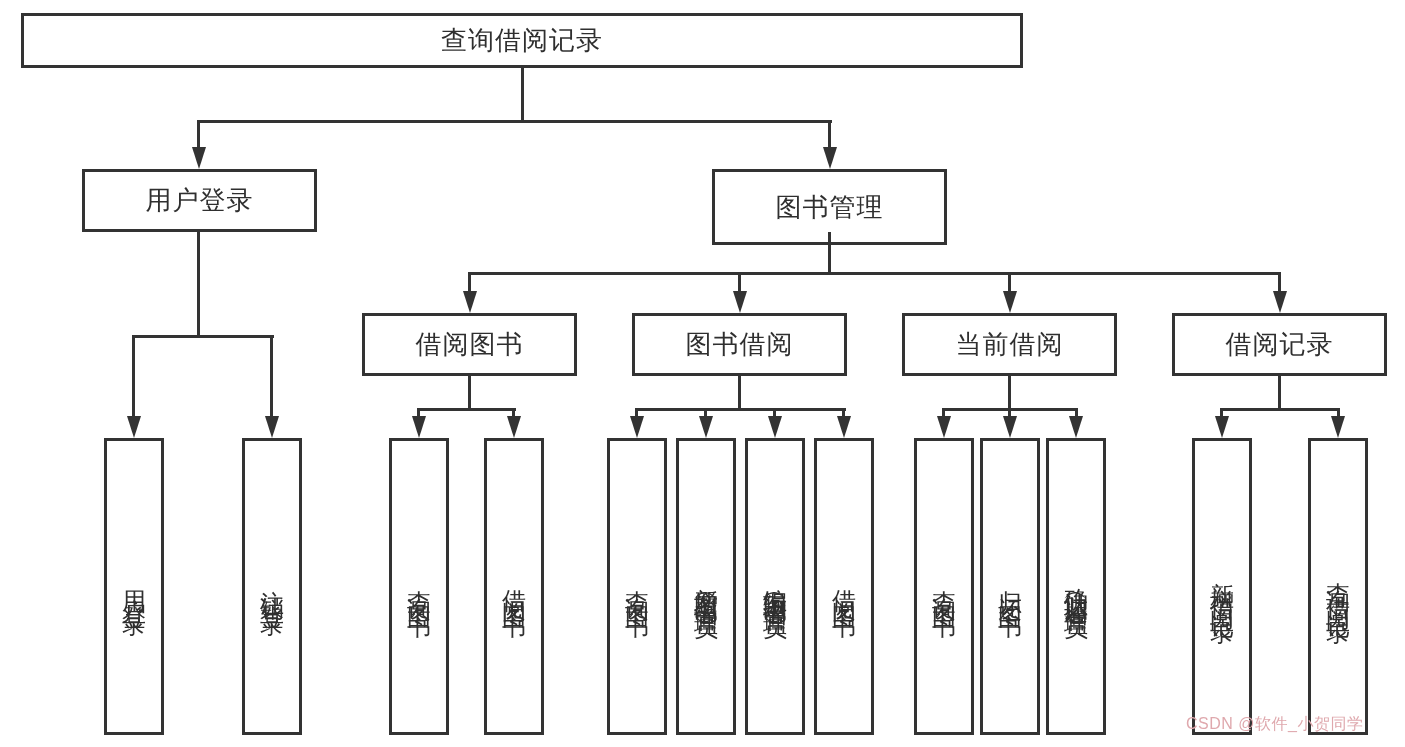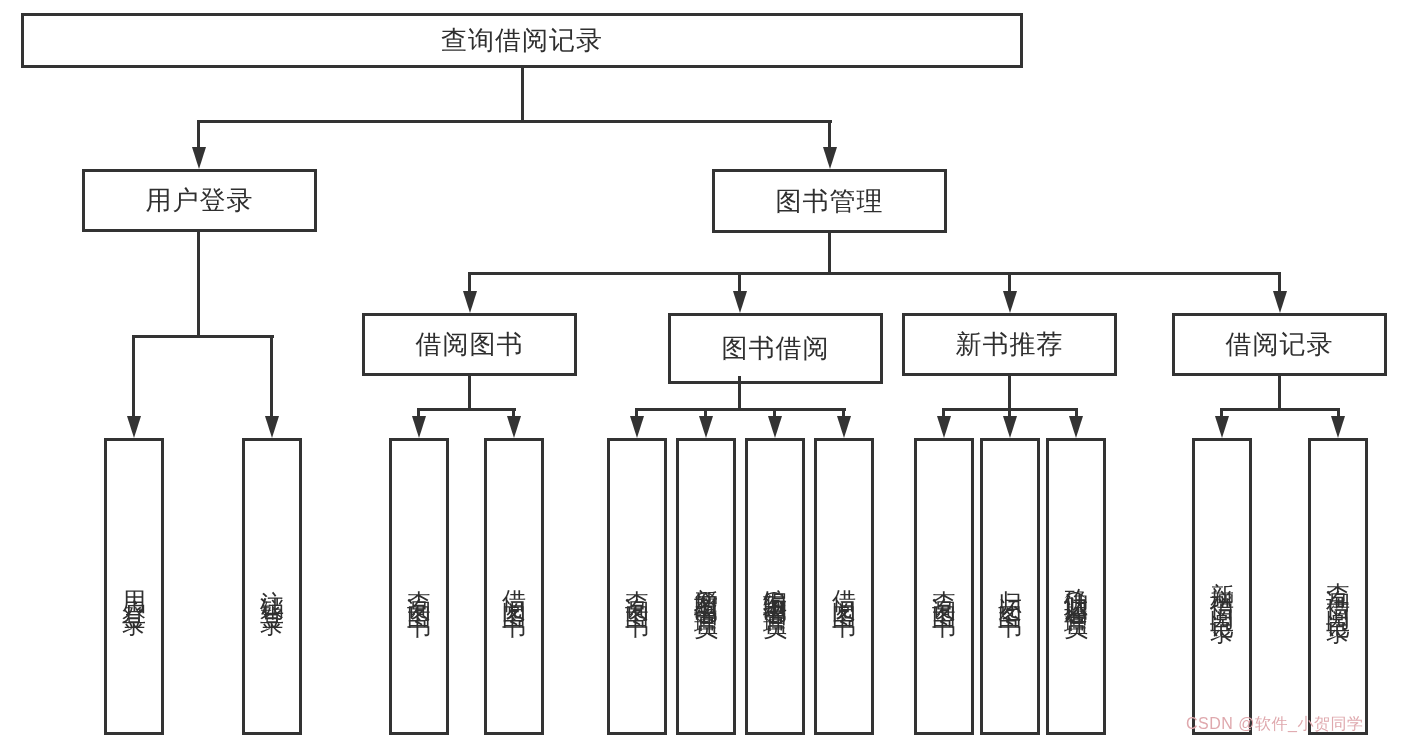--- a/index.html
+++ b/index.html
@@ -40,43 +40,43 @@
   <div class="box" style="left:21px;top:13px;width:1002px;height:55px">查询借阅记录</div>
 
   <div class="line" style="left:521px;top:68px;width:3px;height:55px"></div>
   <div class="line" style="left:197px;top:120px;width:635px;height:3px"></div>
   <div class="line" style="left:197px;top:120px;width:3px;height:30px"></div>
   <div class="line" style="left:828px;top:120px;width:3px;height:30px"></div>
   <div class="arrow" style="left:192px;top:147px"></div>
   <div class="arrow" style="left:823px;top:147px"></div>
 
   <div class="box" style="left:82px;top:169px;width:235px;height:63px">用户登录</div>
-  <div class="box" style="left:712px;top:169px;width:235px;height:64px">图书管理</div>
+  <div class="box" style="left:712px;top:169px;width:235px;height:76px">图书管理</div>
 
   <div class="line" style="left:197px;top:232px;width:3px;height:106px"></div>
   <div class="line" style="left:132px;top:335px;width:142px;height:3px"></div>
   <div class="line" style="left:132px;top:335px;width:3px;height:83px"></div>
   <div class="line" style="left:270px;top:335px;width:3px;height:83px"></div>
   <div class="arrow" style="left:127px;top:416px"></div>
   <div class="arrow" style="left:265px;top:416px"></div>
 
   <div class="line" style="left:828px;top:232px;width:3px;height:43px"></div>
   <div class="line" style="left:468px;top:272px;width:813px;height:3px"></div>
   <div class="line" style="left:468px;top:272px;width:3px;height:22px"></div>
   <div class="line" style="left:738px;top:272px;width:3px;height:22px"></div>
   <div class="line" style="left:1008px;top:272px;width:3px;height:22px"></div>
   <div class="line" style="left:1278px;top:272px;width:3px;height:22px"></div>
   <div class="arrow" style="left:463px;top:291px"></div>
   <div class="arrow" style="left:733px;top:291px"></div>
   <div class="arrow" style="left:1003px;top:291px"></div>
   <div class="arrow" style="left:1273px;top:291px"></div>
 
   <div class="box" style="left:362px;top:313px;width:215px;height:63px">借阅图书</div>
-  <div class="box" style="left:668px;top:313px;width:215px;height:71px">图书借阅</div>
-  <div class="box" style="left:902px;top:313px;width:215px;height:63px">新书推荐</div>
+  <div class="box" style="left:632px;top:313px;width:215px;height:63px">图书借阅</div>
+  <div class="box" style="left:902px;top:313px;width:215px;height:63px">当前借阅</div>
   <div class="box" style="left:1172px;top:313px;width:215px;height:63px">借阅记录</div>
 
   <div class="line" style="left:468px;top:376px;width:3px;height:34px"></div>
   <div class="line" style="left:738px;top:376px;width:3px;height:34px"></div>
   <div class="line" style="left:1008px;top:376px;width:3px;height:34px"></div>
   <div class="line" style="left:1278px;top:376px;width:3px;height:34px"></div>
 
   <div class="line" style="left:417px;top:408px;width:99px;height:3px"></div>
   <div class="line" style="left:635px;top:408px;width:211px;height:3px"></div>
   <div class="line" style="left:942px;top:408px;width:136px;height:3px"></div>

